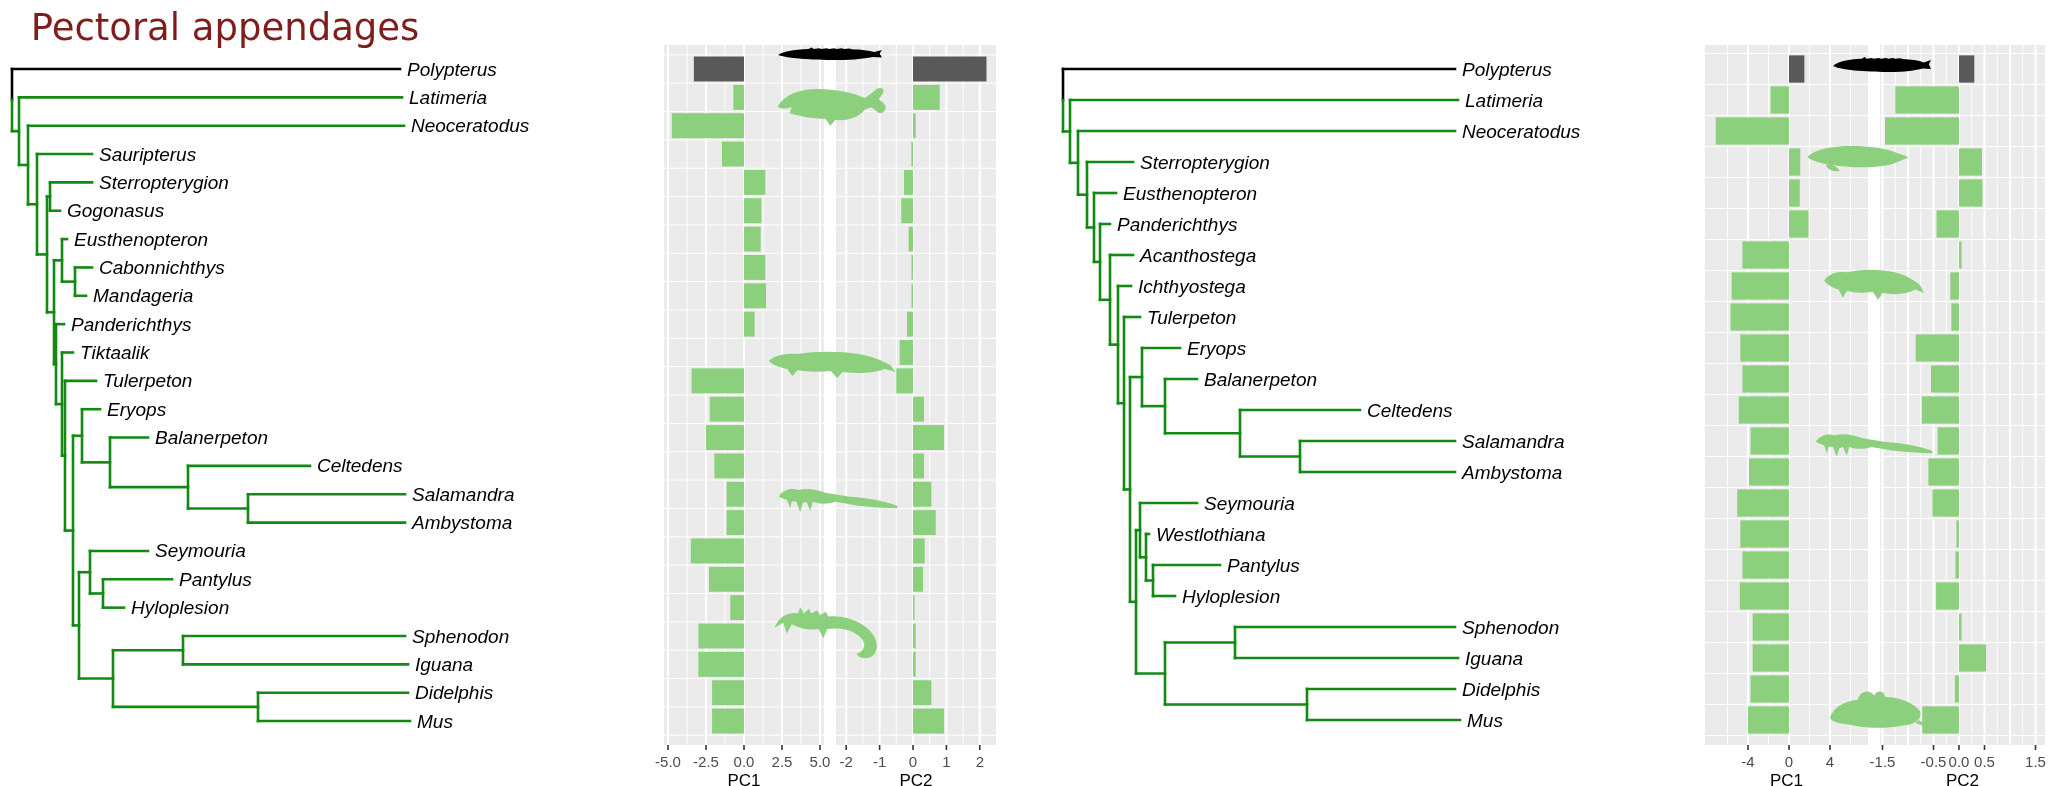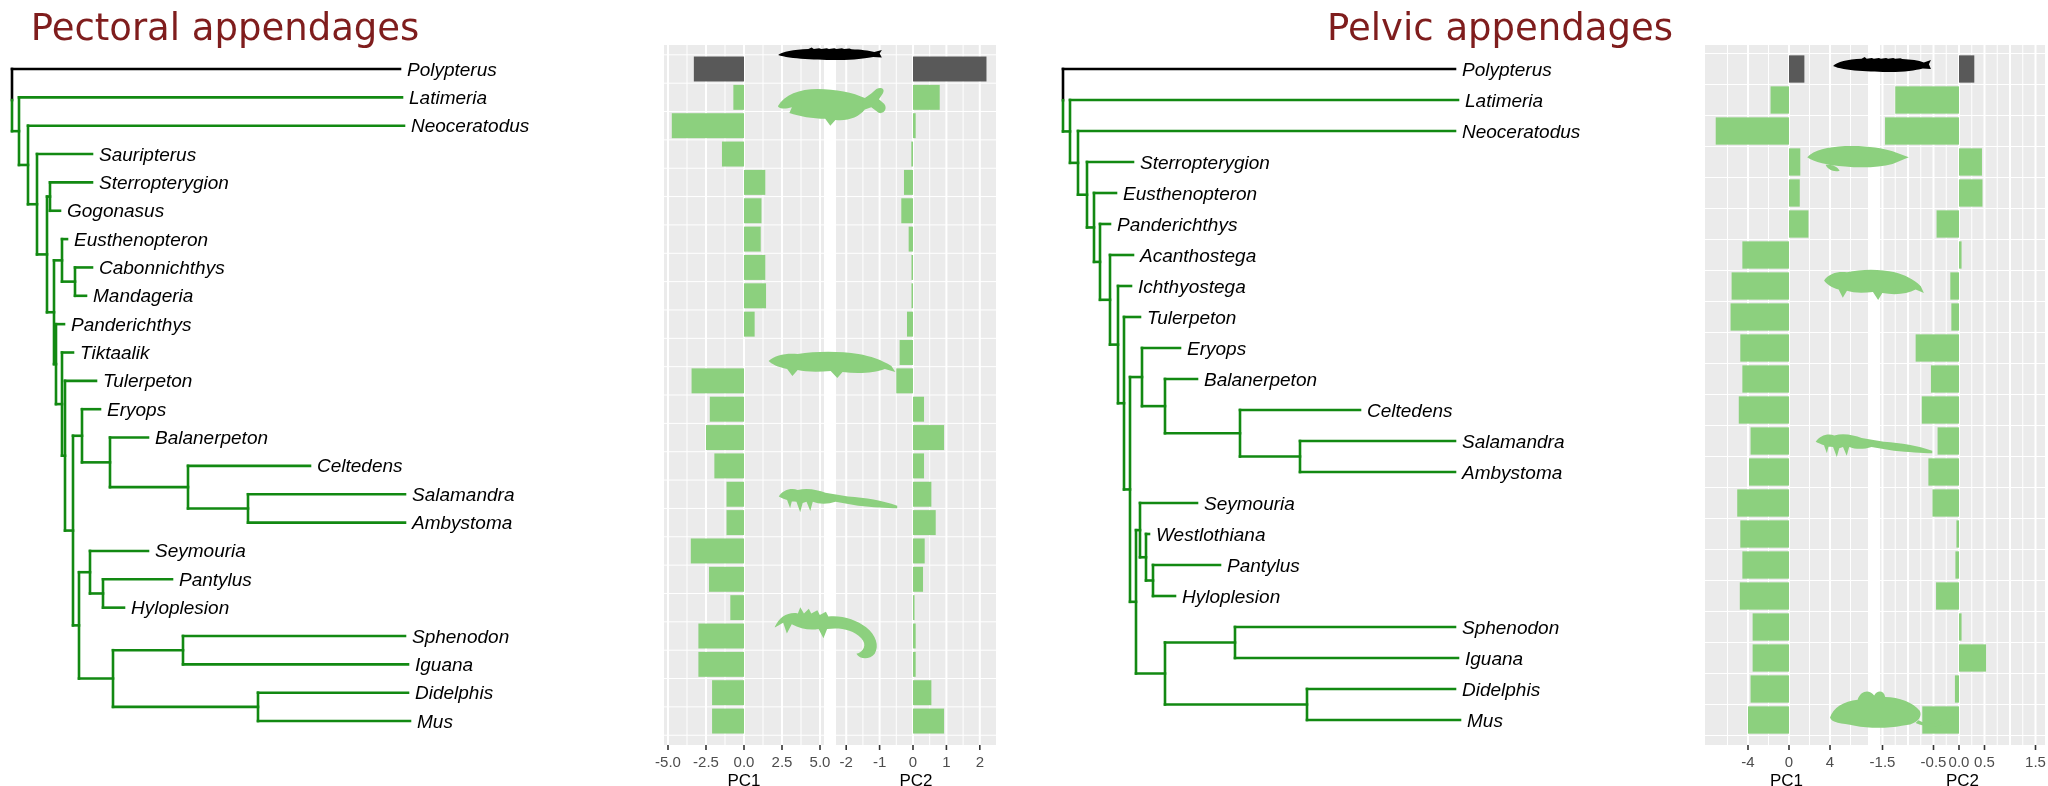--- a/index.html
+++ b/index.html
@@ -9,21 +9,20 @@
                font-family:"DejaVu Sans","Liberation Sans",sans-serif;font-weight:400;}
   #title-left{left:10px;width:430px;}
   #title-right{left:1280px;width:440px;}
   svg text{font-family:"Liberation Sans",sans-serif;}
 </style>
 </head>
 <body>
 
 <div id="figure-root">
   <div class="panel-title" id="title-left">Pectoral appendages</div>
-  <div class="panel-title" id="title-right">Pelvic appendages</div>
   <svg id="fig-svg" width="2048" height="786" viewBox="0 0 2048 786" xmlns="http://www.w3.org/2000/svg">
       <g>
         <g>
           <rect x="664" y="45" width="160" height="700" fill="#EBEBEB"></rect>
           <line x1="687" y1="45" x2="687" y2="745" stroke="#FFFFFF" stroke-width="1"></line>
           <line x1="725" y1="45" x2="725" y2="745" stroke="#FFFFFF" stroke-width="1"></line>
           <line x1="763" y1="45" x2="763" y2="745" stroke="#FFFFFF" stroke-width="1"></line>
           <line x1="801" y1="45" x2="801" y2="745" stroke="#FFFFFF" stroke-width="1"></line>
           <line x1="664" y1="54.825" x2="824" y2="54.825" stroke="#FFFFFF" stroke-width="1"></line>
           <line x1="664" y1="83.175" x2="824" y2="83.175" stroke="#FFFFFF" stroke-width="1"></line>

